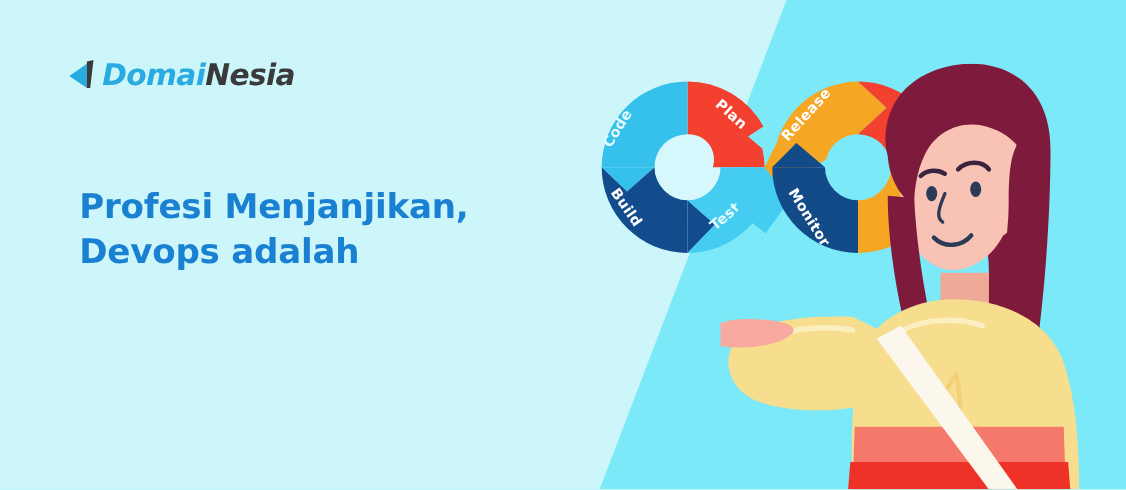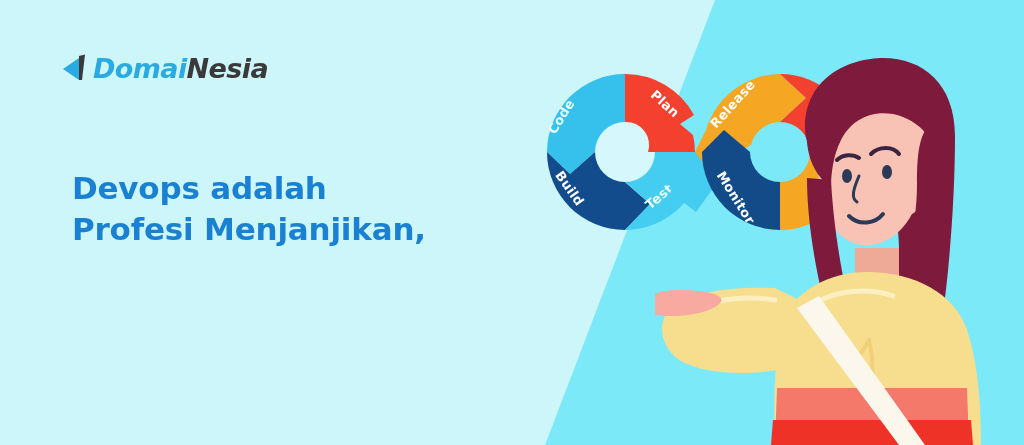--- a/index.html
+++ b/index.html
@@ -99,22 +99,22 @@
     <svg class="logo-mark" viewBox="0 0 30 30">
       <path d="M1 16 L17 5 L17 27 Z" fill="#29ABE2"></path>
       <path d="M17 3 L23 1.5 L20 27 L17 27 Z" fill="#3A3A3A"></path>
     </svg>
     <span class="logo-text">
       <span class="logo-domai" style="color: rgb(41, 171, 226);">Domai</span><span class="logo-nesia" style="color: rgb(58, 58, 58);">Nesia</span>
     </span>
   </div>
 
   <div class="headline" style="color: rgb(26, 128, 210);">
+    <div>Profesi Menjanjikan,</div>
     <div>Devops adalah</div>
-    <div>Profesi Menjanjikan,</div>
   </div>
 
   <div class="devops-loop">
     <svg viewBox="0 0 400 200" width="400" height="200">
       <defs>
         
       </defs>
 
       <g>
 

